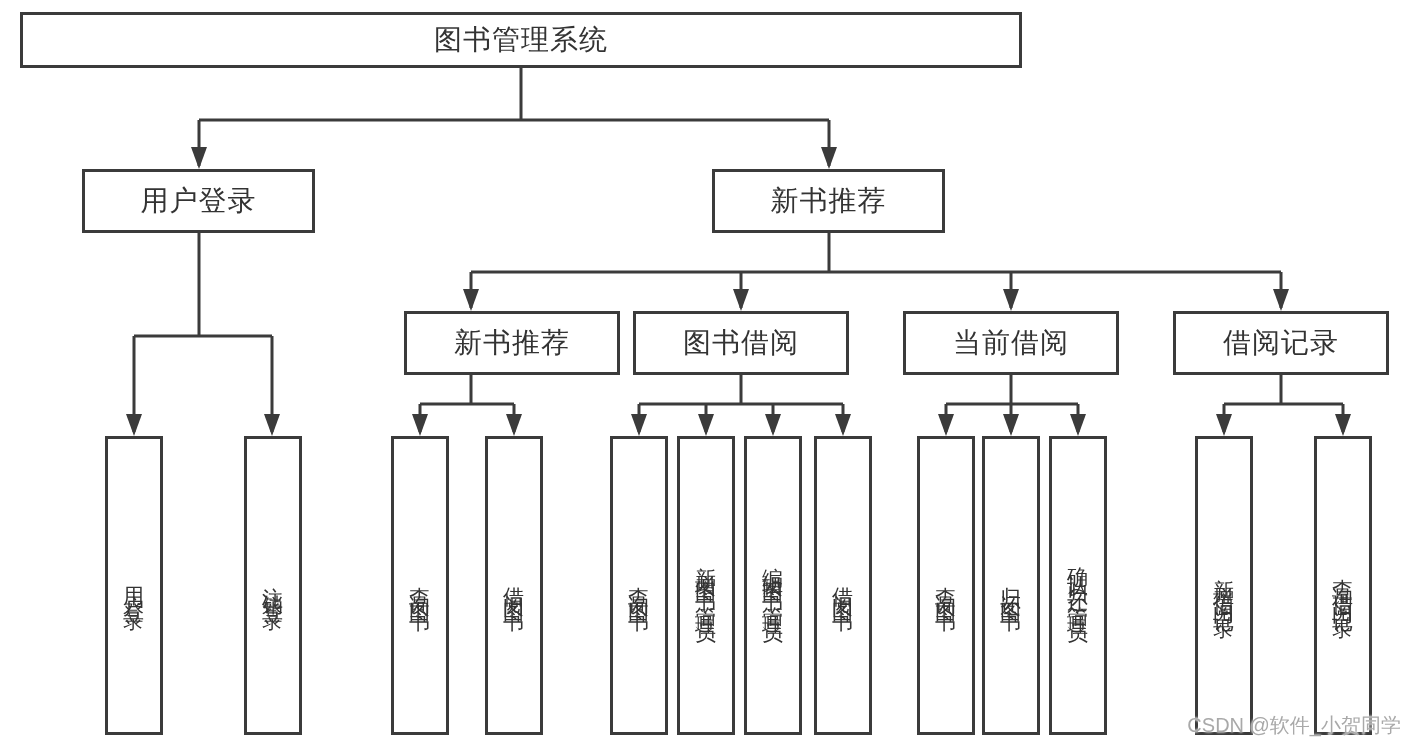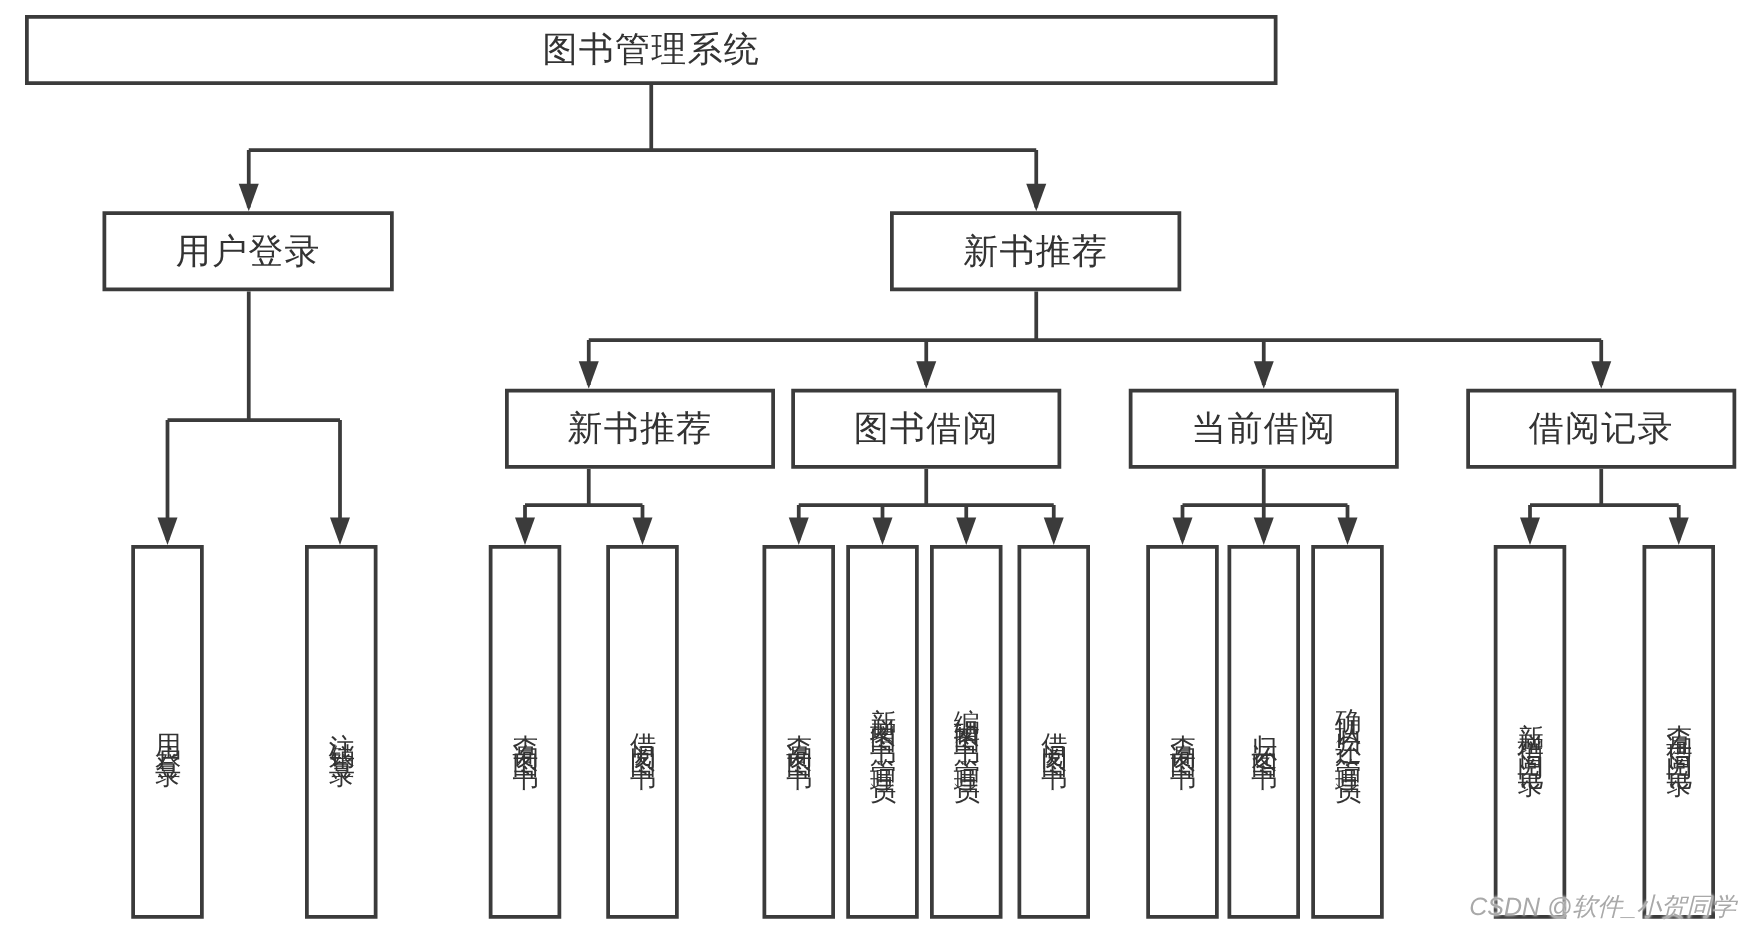--- a/index.html
+++ b/index.html
@@ -62,28 +62,27 @@
   .node-leaf .vtext{
     writing-mode:vertical-rl;
     text-orientation:mixed;
     font-size:21px;
     line-height:1;
     letter-spacing:8px;
     color:var(--color-text);
   }
   .watermark{
     position:absolute;
-    right:16px;
+    right:4px;
     top:712px;
     z-index:5;
     font-size:20px;
     color:var(--color-watermark);
     text-shadow:0 0 2px #fff,0 0 3px #fff;
     white-space:nowrap;
-    font-style:italic;
   }
 </style>
 </head>
 <body>
 
 <div class="canvas">
 
   <svg class="connector-layer" viewBox="0 0 1405 747" xmlns="http://www.w3.org/2000/svg">
 
     <path d="M521 68 L521 120 M199 120 L829 120 M199 120 L199 166 M829 120 L829 166"></path>

